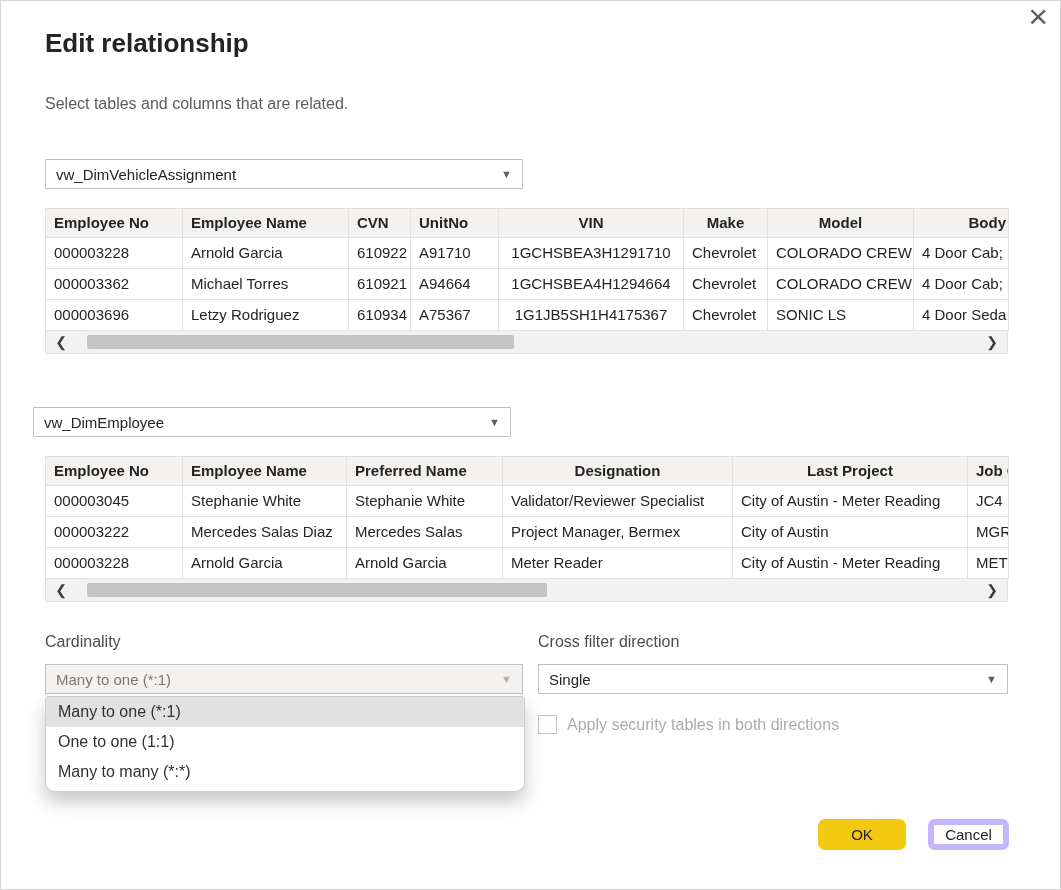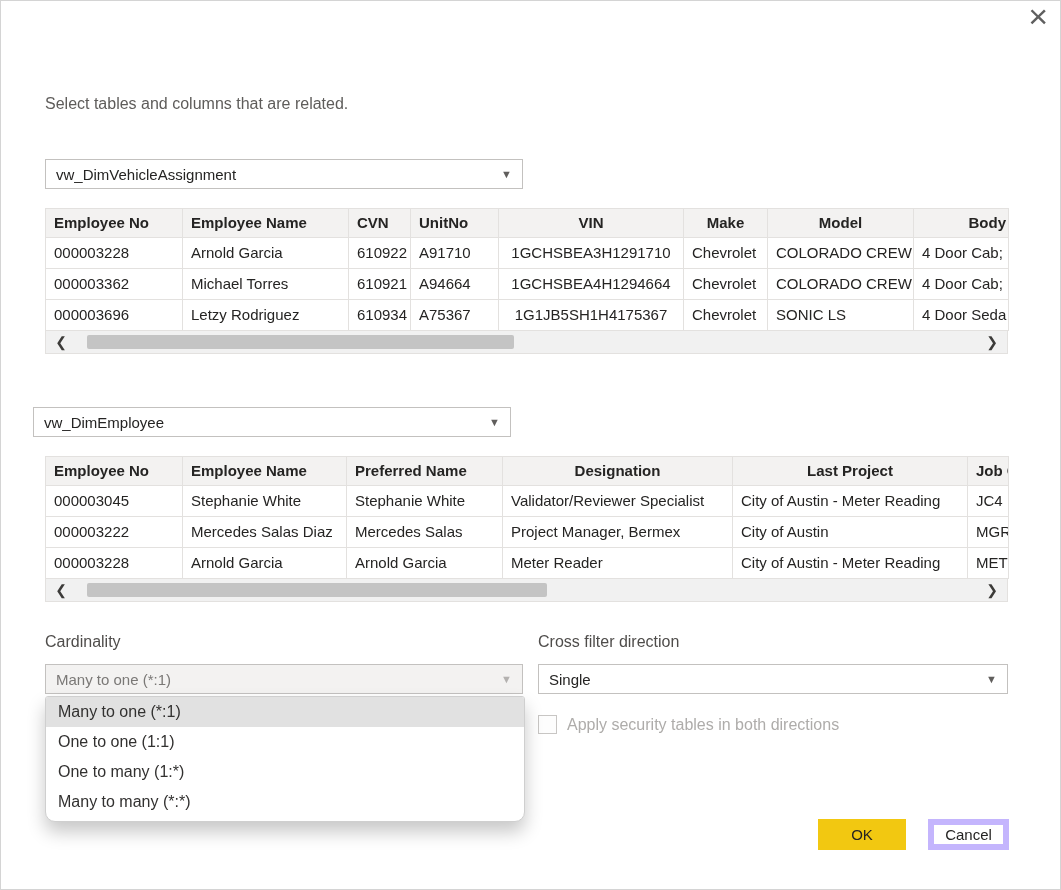--- a/index.html
+++ b/index.html
@@ -54,31 +54,32 @@
     border:1px solid #cfcfcf; border-radius:3px 3px 10px 10px; overflow:hidden;
     box-shadow:0 10px 18px rgba(0,0,0,0.22); padding-bottom:4px; z-index:9; }
   .opt { height:30px; line-height:30px; padding:0 12px; font-size:16px; color:#323130; cursor:pointer; }
   .opt.sel { background:#e1e1e1; }
 
   .chkbox { position:absolute; left:537px; top:714px; width:19px; height:19px;
     border:1px solid #c8c6c4; background:#fdfdfd; cursor:default; }
   .chklabel { position:absolute; left:566px; top:715px; font-size:16px; color:#aeacaa; }
 
   .btn { position:absolute; height:31px; font-size:15px; font-family:inherit;
-    display:flex; align-items:center; justify-content:center; cursor:pointer; }
+    display:flex; align-items:center; justify-content:center; cursor:pointer;border-radius:7px; }
   #okbtn { left:817px; top:818px; width:88px; background:#F2C811; border:none; color:#252423; }
   #cancelbtn { left:927px; top:818px; width:81px; background:#fff; border:6px solid #c4b5fd; color:#252423; }
 </style>
 </head>
 <body>
 
 <div class="dialog">
 
   <span class="close-btn">×</span>
 
+  <h1 class="title">Edit relationship</h1>
   <div class="subtitle">Select tables and columns that are related.</div>
 
   <div class="select" id="sel1">
     <span>vw_DimVehicleAssignment</span>
     <span class="chev">▼</span>
   </div>
 
   <div class="tbl-wrap" id="tw1">
     <table class="grid">
       <colgroup>
@@ -217,20 +218,19 @@
     <span>Single</span>
     <span class="chev">▼</span>
   </div>
 
   <div class="chkbox"></div>
   <div class="chklabel">Apply security tables in both directions</div>
 
   <div class="dd-list">
     <div class="opt sel">Many to one (*:1)</div>
     <div class="opt">One to one (1:1)</div>
-    <div class="opt">One to many (1:*)</div>
     <div class="opt">Many to many (*:*)</div>
   </div>
 
   <button class="btn" id="okbtn">OK</button>
   <button class="btn" id="cancelbtn">Cancel</button>
 
 </div>
 
 </body></html>

